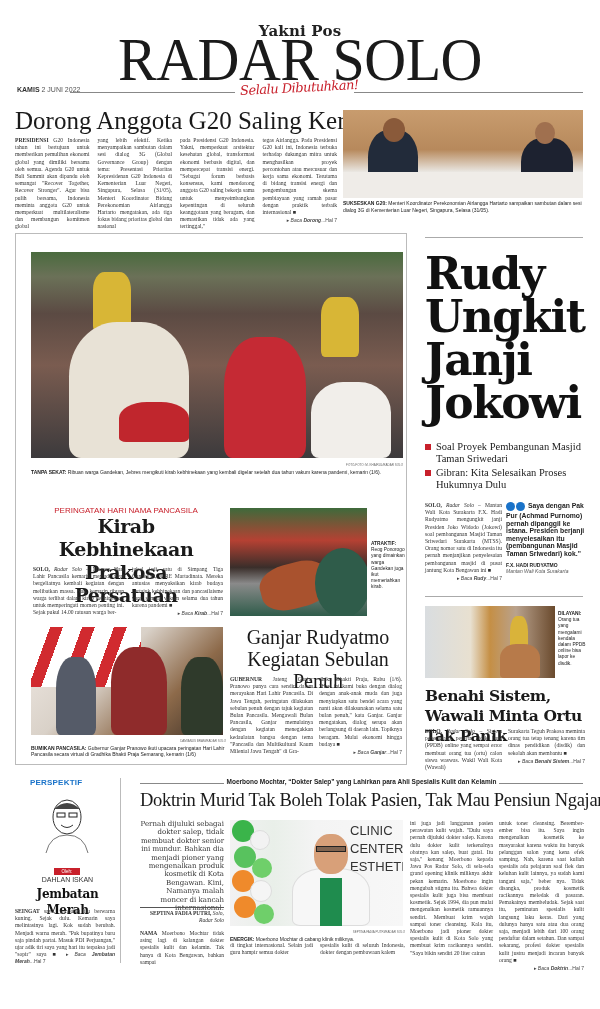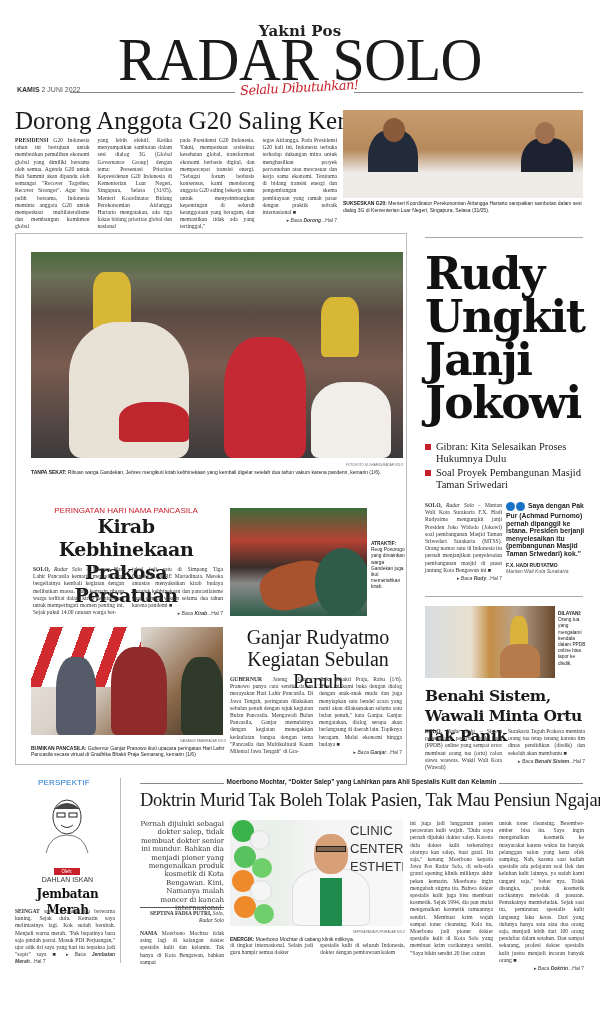--- a/index.html
+++ b/index.html
@@ -68,21 +68,21 @@
   .quote-by b { font-weight: bold; }
   .quote-role { font-family: "Liberation Sans", sans-serif; font-style: italic; font-size: 5px; color: #555; }
   .rule-mid-r { left: 425px; top: 596px; width: 158px; height: 1px; background: #aaa; }
   .ppdb-photo { left: 425px; top: 606px; width: 130px; height: 72px;
     background: linear-gradient(90deg, #d9dde0 0%, #e8e0d0 35%, #c58f45 50%, #b9a28d 70%, #6a4a2d 100%); }
   .ppdb-cap { left: 558px; top: 611px; width: 30px; font-family: "Liberation Sans", sans-serif; font-size: 4.8px; line-height: 6.2px; color: #222; }
   .h-benahi { left: 425px; top: 686px; width: 165px; font-family: "DejaVu Serif", serif; font-weight: bold; font-size: 15.5px; line-height: 20px; color: #1a1a1a; letter-spacing: -0.4px; }
   .cols2-benahi { left: 425px; top: 728px; width: 160px; display: grid; grid-template-columns: 1fr 1fr; column-gap: 6px; }
 
   
-  .perspektif { left: 38px; top: 778px; font-family: "Liberation Sans", sans-serif; font-weight: normal; font-size: 8px; color: #1a73c9; letter-spacing: 0.2px; }
+  .perspektif { left: 30px; top: 778px; font-family: "Liberation Sans", sans-serif; font-weight: bold; font-size: 8px; color: #1a73c9; letter-spacing: 0.2px; }
   .vrule { left: 120px; top: 778px; width: 1px; height: 185px; background: #bbb; }
   .sketch { left: 36px; top: 795px; width: 62px; height: 58px; }
   .oleh { left: 54px; top: 868px; width: 26px; height: 7px; background: #c8202b; color: #fff; font-family: "Liberation Sans", sans-serif; font-size: 4.5px; text-align: center; line-height: 7px; }
   .author { left: 15px; top: 876px; width: 105px; text-align: center; font-family: "Liberation Sans", sans-serif; font-size: 7px; color: #333; }
   .h-jembatan { left: 15px; top: 886px; width: 105px; text-align: center; font-family: "DejaVu Serif", serif; font-weight: bold; font-size: 12px; line-height: 16px; color: #111; letter-spacing: -0.3px; }
   .jembatan-body { left: 15px; top: 908px; width: 100px; }
 
   .topline-wrap { left: 140px; top: 778px; width: 443px; display: flex; align-items: center; gap: 3px; }
   .topline-wrap .ln { flex: 1; height: 1px; background: #888; margin-top: 4px; }
   .topline { font-family: "Liberation Sans", sans-serif; font-weight: bold; font-size: 6.5px; color: #222; white-space: nowrap; }
@@ -177,25 +177,25 @@
     <div class="body-txt">dhika Bhakti Praja, Rabu (1/6). "Hari ini kami buka dengan dialog dengan anak-anak muda dan juga menyiapkan satu bendel acara yang nanti akan dilaksanakan selama satu bulan penuh," kata Ganjar. Ganjar mengatakan, dialog serupa akan berlangsung di daerah lain. Topiknya beragam. Mulai ekonomi hingga budaya ■</div>
     <div class="baca">▸ <i>Baca</i> <b>Ganjar</b><span>...Hal 7</span></div>
   </div>
 </div>
 
 <div class="abs rule-top-r"></div>
 <div class="abs h-rudy">Rudy Ungkit Janji Jokowi</div>
 <div class="abs bullets">
   <div class="bullet">
       <span class="sq"></span>
-      <span>Gibran: Kita Selesaikan Proses Hukumnya Dulu</span>
+      <span>Soal Proyek Pembangunan Masjid Taman Sriwedari</span>
     </div>
   <div class="bullet">
       <span class="sq"></span>
-      <span>Soal Proyek Pembangunan Masjid Taman Sriwedari</span>
+      <span>Gibran: Kita Selesaikan Proses Hukumnya Dulu</span>
     </div>
 </div>
 <div class="abs rudy-body">
   <div class="body-txt"><b>SOLO,</b> <i>Radar Solo</i> <span>– Mantan Wali Kota Surakarta F.X. Hadi Rudyatmo mengungkit janji Presiden Joko Widodo (Jokowi) soal pembangunan Masjid Taman Sriwedari Surakarta (MTSS). Orang nomor satu di Indonesia itu pernah menjanjikan penyelesaian pembangunan masjid di pusat jantung Kota Bengawan ini ■</span></div>
   <div class="baca">▸ <i>Baca</i> <b>Rudy</b><span>...Hal 7</span></div>
 </div>
 <div class="abs quote">
   <div class="quote-text">
     <span class="quote-mark"><span style="left:0"></span><span style="left:10px"></span></span>
     <span>Saya dengan Pak Pur (Achmad Purnomo) pernah dipanggil ke istana. Presiden berjanji menyelesaikan itu (pembangunan Masjid Taman Sriwedari) kok."</span>

